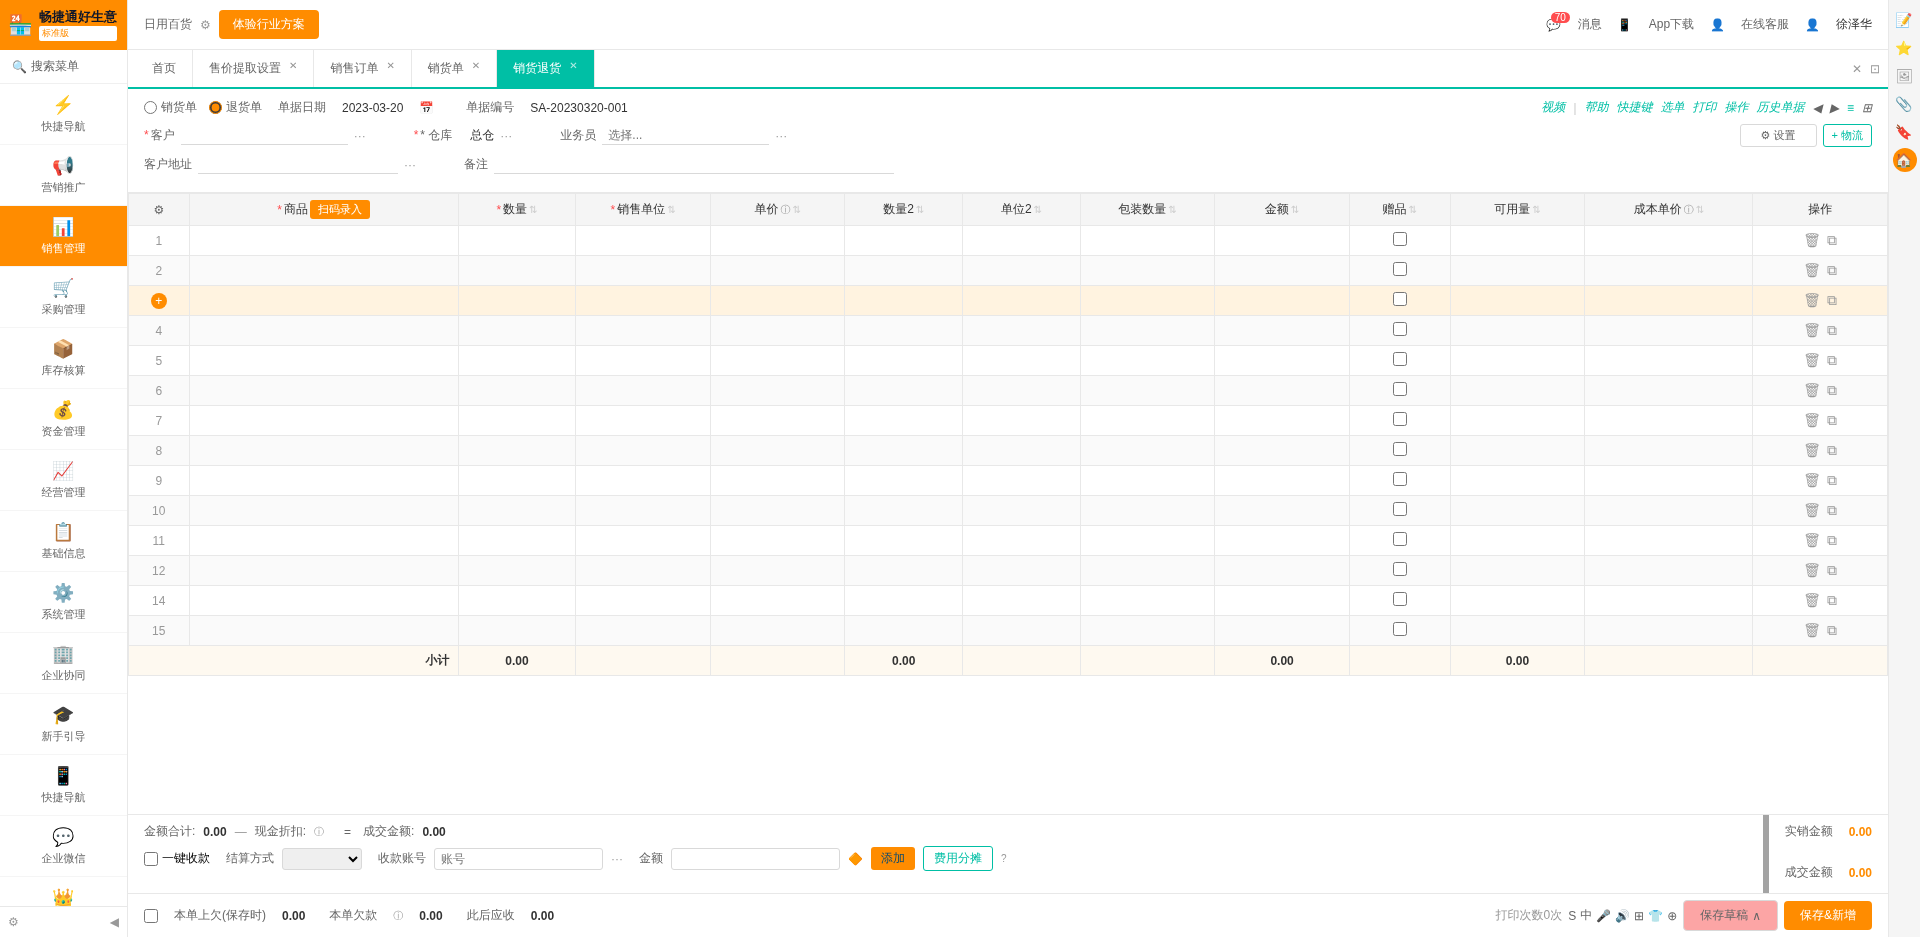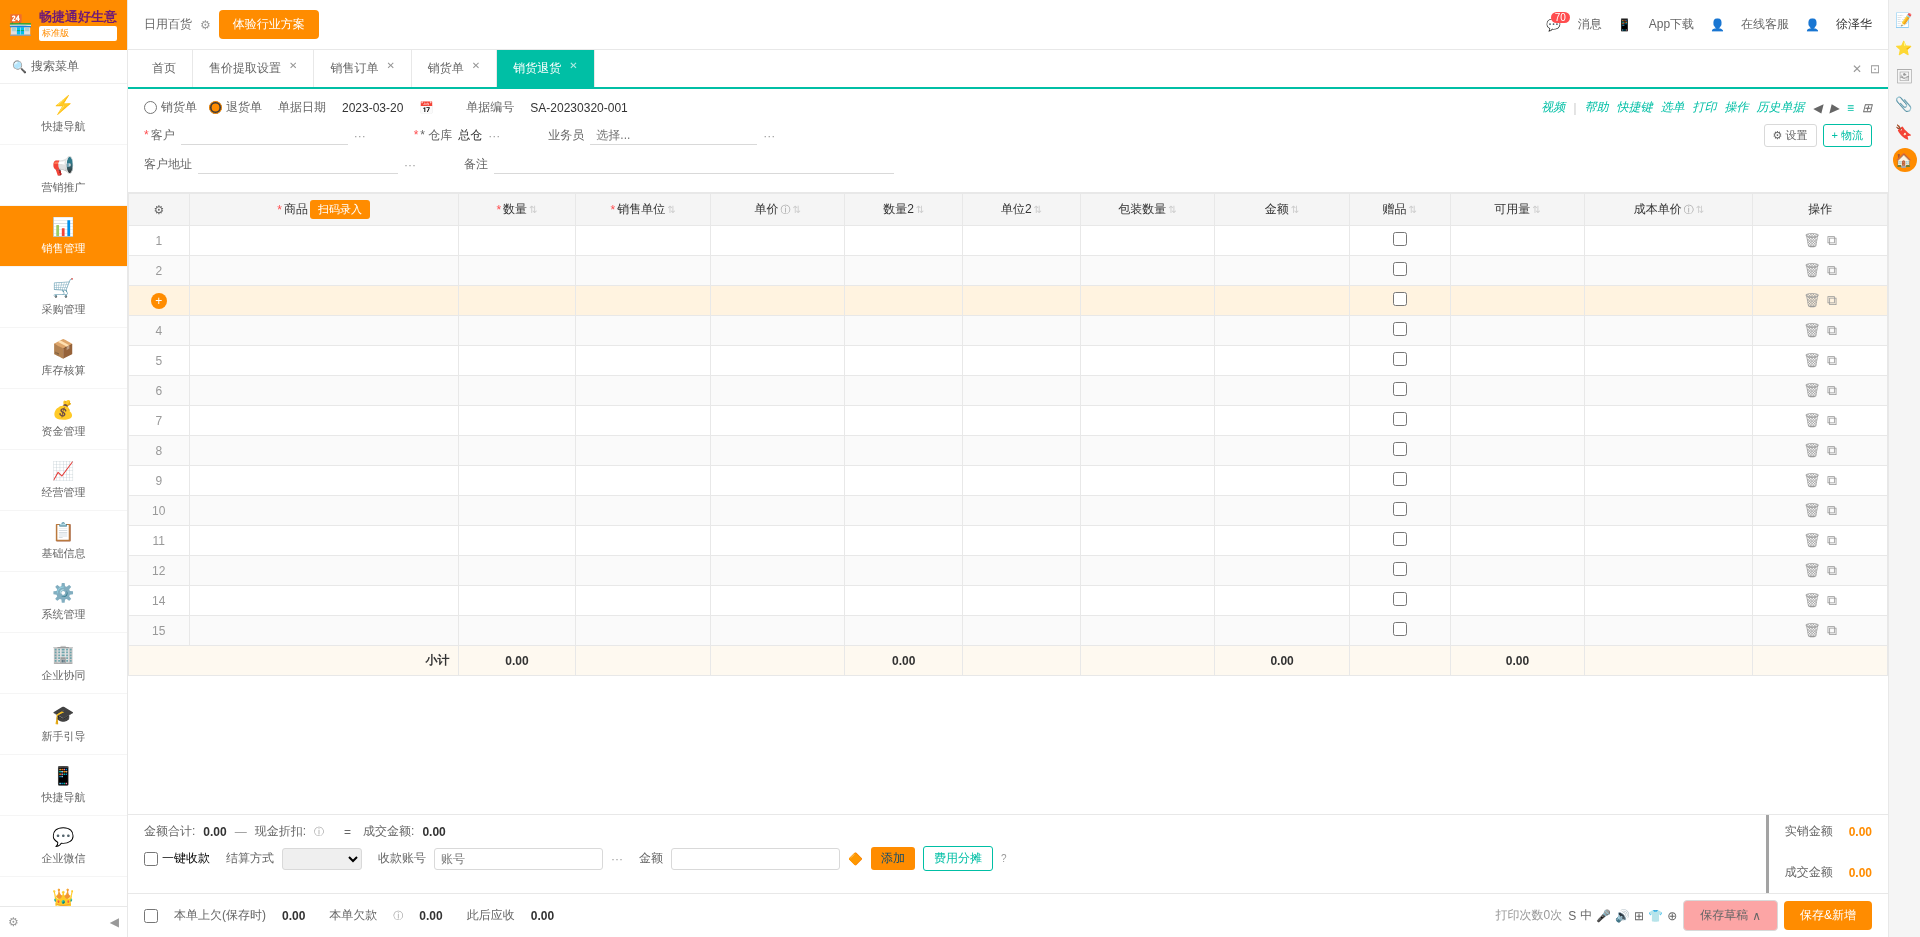--- a/index.html
+++ b/index.html
@@ -1,21 +1,21 @@
 <!DOCTYPE html>
 <html><head>
   <meta charset="utf-8">
   <style>
     * { box-sizing: border-box; margin: 0; padding: 0; font-family: 'Microsoft YaHei', Arial, sans-serif; font-size: 12px; }
     body { display: flex; height: 937px; overflow: hidden; background: #f5f5f5; }
     
     
     .sidebar { width: 128px; background: #fff; display: flex; flex-direction: column; border-right: 1px solid #e8e8e8; flex-shrink: 0; }
     .sidebar-logo { background: #ff8c00; padding: 10px 8px; display: flex; align-items: center; gap: 6px; height: 50px; }
-    .sidebar-logo-text { color: #701a75; font-size: 13px; font-weight: bold; line-height: 1.3; }
+    .sidebar-logo-text { color: #0f172a; font-size: 13px; font-weight: bold; line-height: 1.3; }
     .sidebar-logo-badge { background: #fff; color: #ff8c00; font-size: 9px; padding: 1px 3px; border-radius: 2px; }
     .sidebar-search { display: flex; align-items: center; padding: 8px; border-bottom: 1px solid #f0f0f0; cursor: pointer; color: #666; }
     .sidebar-search span { margin-left: 4px; }
     .sidebar-nav { flex: 1; overflow-y: auto; }
     .sidebar-item { display: flex; flex-direction: column; align-items: center; padding: 10px 4px; cursor: pointer; color: #666; border-bottom: 1px solid #f5f5f5; transition: all 0.2s; }
     .sidebar-item.active { background: #ff8c00; color: #fff; }
     .sidebar-item .icon { font-size: 18px; margin-bottom: 3px; }
     .sidebar-item .label { font-size: 11px; text-align: center; }
     .sidebar-bottom { padding: 8px; display: flex; justify-content: space-between; align-items: center; border-top: 1px solid #e8e8e8; }
     
@@ -46,21 +46,21 @@
     .form-label.required::before { content: '*'; color: #ff4d4f; margin-right: 2px; }
     .form-input { border: none; border-bottom: 1px solid #d9d9d9; padding: 2px 6px; min-width: 140px; color: #333; outline: none; }
     .form-dots { color: #999; cursor: pointer; }
     .radio-group { display: flex; align-items: center; gap: 12px; }
     .radio-item { display: flex; align-items: center; gap: 4px; cursor: pointer; color: #666; }
     .radio-item input { accent-color: #ff8c00; }
     .doc-info { display: flex; align-items: center; gap: 16px; color: #666; font-size: 12px; }
     .toolbar-right { margin-left: auto; display: flex; align-items: center; gap: 8px; color: #00bfa5; font-style: italic; }
     .toolbar-right span { cursor: pointer; display: flex; align-items: center; gap: 3px; }
     .settings-btns { display: flex; gap: 6px; }
-    .settings-btn { border: 1px solid #d9d9d9; background: #fff; padding: 3px 8px; border-radius: 3px; cursor: pointer; color: #666; font-size: 11px; }
+    .settings-btn { border: 1px solid #d9d9d9; background: #fff; padding: 3px 20px; border-radius: 3px; cursor: pointer; color: #666; font-size: 11px; }
     .add-logistics { border: 1px solid #00bfa5; background: #fff; color: #00bfa5; padding: 3px 8px; border-radius: 3px; cursor: pointer; font-size: 11px; }
     
     
     .table-wrapper { flex: 1; overflow: auto; background: #fff; }
     .data-table { width: 100%; border-collapse: collapse; table-layout: fixed; }
     .data-table th { background: #f5f5f5; border: 1px solid #e8e8e8; padding: 6px 4px; text-align: center; font-weight: normal; color: #333; white-space: nowrap; position: sticky; top: 0; z-index: 2; }
     .data-table td { border: 1px solid #e8e8e8; padding: 4px; text-align: center; height: 30px; }
     .data-table tr:nth-child(even) { background: #fafafa; }
     .data-table tr.active-row { background: #fff3e0; }
     .scan-btn { background: #ff8c00; color: #fff; border: none; padding: 2px 8px; border-radius: 3px; cursor: pointer; font-size: 11px; }
@@ -92,21 +92,21 @@
     .col-header { display: flex; align-items: center; justify-content: center; gap: 2px; }
     .sort-icon { color: #ccc; font-size: 10px; }
     
     
     .gear-header { cursor: pointer; color: #666; }
     
     
     .bottom-section { background: #fff; border-top: 1px solid #e8e8e8; flex-shrink: 0; }
     .bottom-main { display: flex; align-items: stretch; }
     .bottom-left { flex: 1; padding: 8px 16px; }
-    .bottom-right { padding: 8px 16px; display: flex; flex-direction: column; justify-content: center; gap: 20px; border-left: 3px solid #a3a3a3; }
+    .bottom-right { padding: 8px 16px; display: flex; flex-direction: column; justify-content: center; gap: 20px; border-left: 6px solid #a3a3a3; }
     
     .checkbox { width: 14px; height: 14px; cursor: pointer; }
     
     
     ::-webkit-scrollbar { width: 6px; height: 6px; }
     ::-webkit-scrollbar-track { background: #f1f1f1; }
     ::-webkit-scrollbar-thumb { background: #ccc; border-radius: 3px; }
   </style>
 </head>
 <body>
@@ -272,21 +272,21 @@
       </div>
     </div>
     <div class="form-row">
       <div class="form-group">
         <span class="form-label required">客户</span>
         <input class="form-input" placeholder="" style="min-width: 160px;">
         <span class="form-dots">···</span>
       </div>
       <div class="form-group" style="margin-left:32px;">
         <span class="form-label required">* 仓库</span>
-        <span style="color:#333;margin-left:0;">总仓</span>
+        <span style="color:#333;margin-left:12px;">总仓</span>
         <span class="form-dots">···</span>
       </div>
       <div class="form-group" style="margin-left:32px;">
         <span class="form-label">业务员</span>
         <input class="form-input" placeholder="选择..." style="min-width: 120px;">
         <span class="form-dots">···</span>
       </div>
       <div class="settings-btns" style="margin-left:auto;">
         <button class="settings-btn">⚙ 设置</button>
         <button class="add-logistics">+ 物流</button>

